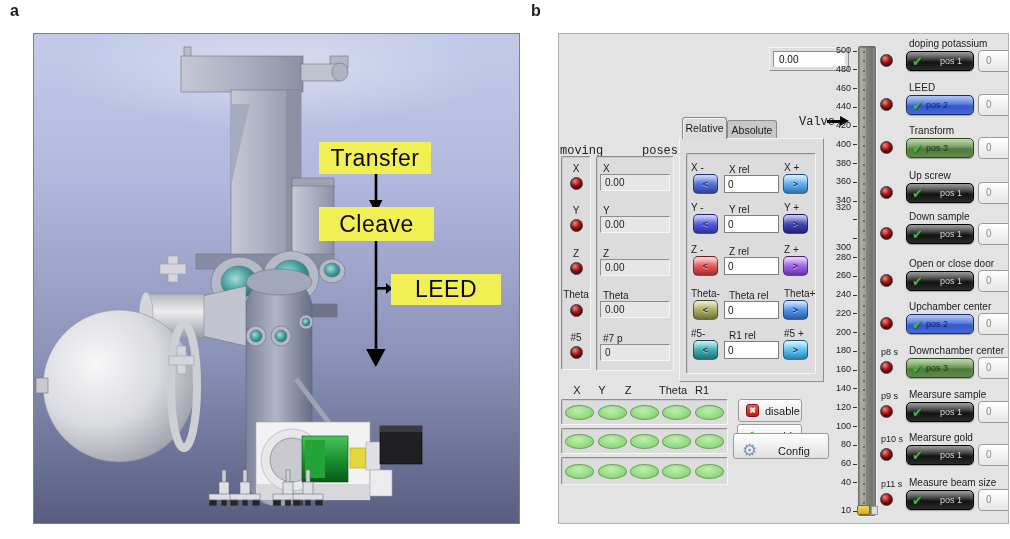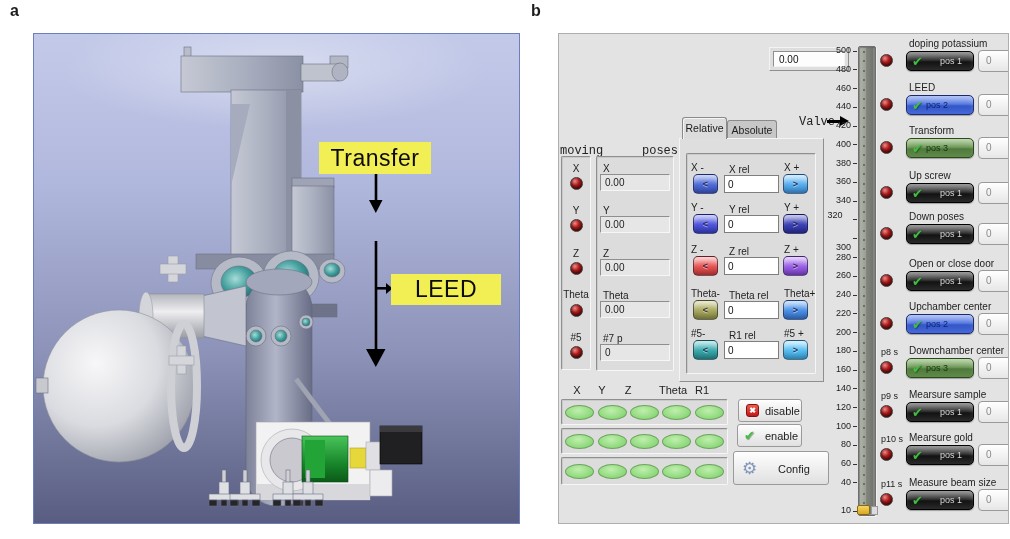--- a/index.html
+++ b/index.html
@@ -283,20 +283,21 @@
         <rect x="340.7" y="140" width="2.6" height="26"></rect>
         <polygon points="335,166 348.5,166 341.8,179"></polygon>
         <rect x="340.7" y="207" width="2.6" height="108"></rect>
         <polygon points="332,315 351.5,315 341.8,333"></polygon>
         <rect x="342" y="253" width="10" height="2.6"></rect>
         <polygon points="352,249 352,260 358.5,254.5"></polygon>
       </g>
     </svg>
 
     <div class="flow-label" style="left:285px; top:108px; width:112px; height:32px; line-height:32px;">Transfer</div>
+    <div class="flow-label" style="left:285px; top:173px; width:115px; height:34px; line-height:34px;">Cleave</div>
     <div class="flow-label" style="left:357px; top:240px; width:110px; height:31px; line-height:31px;">LEED</div>
   </div>
 
   <div id="panel-b">
 
     <div class="raised" id="readout-frame">
       <div id="readout-inner">0.00</div>
     </div>
 
     <div class="lv-label" style="left:240px; top:81px;">Valve</div>
@@ -314,21 +315,21 @@
         <div class="tick-label" style="top: 86.102px;">420</div>
         <div class="tick-dash" style="top: 91.602px;"></div>
         <div class="tick-label" style="top: 104.878px;">400</div>
         <div class="tick-dash" style="top: 110.378px;"></div>
         <div class="tick-label" style="top: 123.653px;">380</div>
         <div class="tick-dash" style="top: 129.153px;"></div>
         <div class="tick-label" style="top: 142.429px;">360</div>
         <div class="tick-dash" style="top: 147.929px;"></div>
         <div class="tick-label" style="top: 161.204px;">340</div>
         <div class="tick-dash" style="top: 166.704px;"></div>
-        <div class="tick-label" style="top: 176px; text-align: center;">320</div>
+        <div class="tick-label" style="top: 168px;">320</div>
         <div class="tick-dash" style="top: 185.48px;"></div>
         <div class="tick-label" style="top: 208px;">300</div>
         <div class="tick-dash" style="top: 204.255px;"></div>
         <div class="tick-label" style="top: 217.531px;">280</div>
         <div class="tick-dash" style="top: 223.031px;"></div>
         <div class="tick-label" style="top: 236.306px;">260</div>
         <div class="tick-dash" style="top: 241.806px;"></div>
         <div class="tick-label" style="top: 255.082px;">240</div>
         <div class="tick-dash" style="top: 260.582px;"></div>
         <div class="tick-label" style="top: 273.857px;">220</div>
@@ -464,21 +465,21 @@
     </div>
 
     <div class="btn3d" style="left:179px; top:365px; width:64px; height:23px;">
       <span class="btn-icon-x"></span>
       <span style="position:absolute; left:26px; top:5px;">disable</span>
     </div>
     <div class="btn3d" style="left:178px; top:390px; width:65px; height:23px;">
       <span class="icon-check" style="position:absolute; left:6px; top:3px;"></span>
       <span style="position:absolute; left:27px; top:5px;">enable</span>
     </div>
-    <div class="btn3d" style="left:174px; top:417px; width:96px; height:34px;">
+    <div class="btn3d" style="left:174px; top:399px; width:96px; height:26px;">
       <span class="gear-icon"></span>
       <span style="position:absolute; left:44px; top:11px;">Config</span>
     </div>
 
     <div class="preset" style="top:4px;">
       <span class="preset-title">doping potassium</span>
       <div class="led preset-led"></div>
       <div class="posbtn v-dark">
         <span class="icon-check"></span>
         <span class="pos-label">pos 1</span>
@@ -506,21 +507,21 @@
     <div class="preset" style="top:136px;">
       <span class="preset-title">Up screw</span>
       <div class="led preset-led"></div>
       <div class="posbtn v-dark">
         <span class="icon-check"></span>
         <span class="pos-label">pos 1</span>
       </div>
       <div class="zero-box">0</div>
     </div>
     <div class="preset" style="top:177px;">
-      <span class="preset-title">Down poses</span>
+      <span class="preset-title">Down sample</span>
       <div class="led preset-led"></div>
       <div class="posbtn v-dark">
         <span class="icon-check"></span>
         <span class="pos-label">pos 1</span>
       </div>
       <div class="zero-box">0</div>
     </div>
     <div class="preset" style="top:224px;">
       <span class="preset-title">Open or close door</span>
       <div class="led preset-led"></div>

